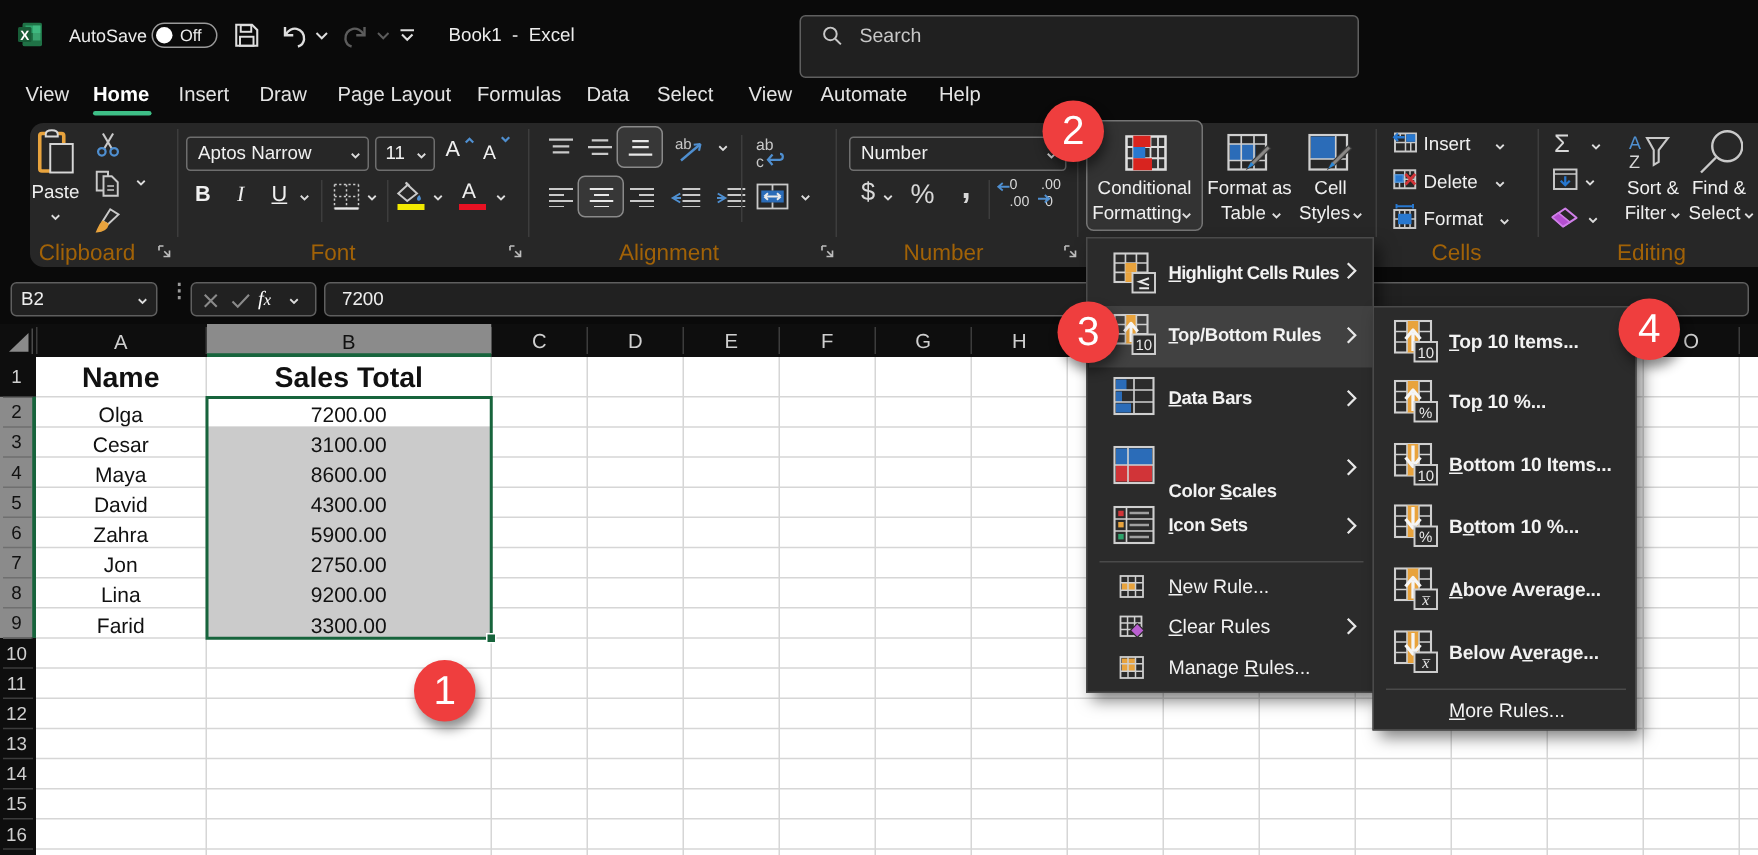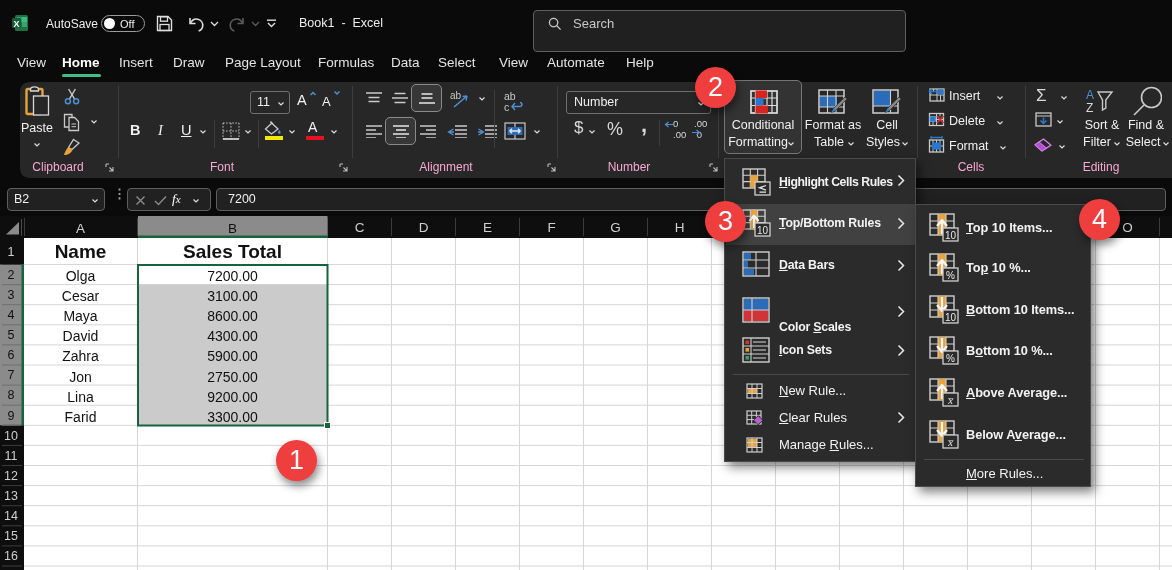--- a/index.html
+++ b/index.html
@@ -3,21 +3,21 @@
 <meta charset="utf-8">
 <style>
 * { margin:0; padding:0; box-sizing:border-box; }
 html,body { width:1172px; height:570px; overflow:hidden; background:#0a0a0a;
   font-family:"Liberation Sans", sans-serif; }
 .abs { position:absolute; }
 #stage { position:relative; width:1172px; height:570px; }
 .txt { position:absolute; white-space:nowrap; }
 .vsep { position:absolute; width:1px; background:#3d3d3d; }
 .caret { position:absolute; width:8px; height:8px; }
-.grp-label { position:absolute; color:#f9a8d4; font-size:12px; transform:translateX(-50%); }
+.grp-label { position:absolute; color:#a16207; font-size:15px; transform:translateX(-50%); }
 </style>
 </head>
 <body>
 <div id="stage">
   <div id="titlebar" class="abs" style="left:0;top:0;width:1172px;height:45px;">
 
     <svg class="abs" style="left:12px;top:15px;" width="16" height="16" viewBox="0 0 16 16">
       <rect x="3" y="0" width="13" height="16" rx="1.5" fill="#1f7246"></rect>
       <rect x="5" y="2" width="10" height="5" fill="#2ea36c"></rect>
       <rect x="10" y="2" width="5" height="10" fill="#4ecb8f" opacity="0.55"></rect>
@@ -113,20 +113,26 @@
     <svg class="abs" style="left:63px;top:56px;" width="18" height="18" viewBox="0 0 18 18">
       <path d="M10.5 1.5 L16 5 L9 11.5 L5.5 9.5 Z" fill="#272727" stroke="#c9c9c9" stroke-width="1.3"></path>
       <path d="M5.5 9.5 L9 11.5 C8.5 14 6 16.5 1.5 16.5 C2.5 14.5 3 12 5.5 9.5 Z" fill="#e8a33d" stroke="#e8a33d" stroke-width="1"></path>
     </svg>
     <div class="grp-label" style="left:58px;top:78px;">Clipboard</div>
     <svg class="abs" style="left:104px;top:80px;" width="11" height="11" viewBox="0 0 11 11">
         <path d="M2 2 H5 M2 2 V5 M9 5 V9 H5 M9 9 L5.5 5.5" stroke="#bdbdbd" stroke-width="1.1" fill="none"></path>
       </svg>
     <div class="vsep" style="left:118px;top:4px;height:72px;"></div>
 
+    <div class="abs" style="left:124px;top:9px;width:122px;height:23px;border:1px solid #6e6e6e;border-radius:3px;">
+      <div class="txt" style="left:7px;top:3px;font-size:12.5px;">Aptos Narrow</div>
+      <svg class="caret" style="left:108px;top:8px;" viewBox="0 0 8 8">
+          <path d="M1.5 2.5 L4 5 L6.5 2.5" stroke="#dcdcdc" stroke-width="1.2" fill="none"></path>
+        </svg>
+    </div>
     <div class="abs" style="left:250px;top:9px;width:40px;height:23px;border:1px solid #6e6e6e;border-radius:3px;">
       <div class="txt" style="left:6px;top:3px;font-size:12.5px;">11</div>
       <svg class="caret" style="left:26px;top:8px;" viewBox="0 0 8 8">
           <path d="M1.5 2.5 L4 5 L6.5 2.5" stroke="#dcdcdc" stroke-width="1.2" fill="none"></path>
         </svg>
     </div>
     <div class="txt" style="left:297px;top:10px;font-size:14.5px;">A</div>
     <svg class="caret" style="left:309px;top:8px;" viewBox="0 0 8 8">
         <path d="M1.5 5 L4 2.5 L6.5 5" stroke="#4f8fd0" stroke-width="1.5" fill="none"></path>
       </svg>

